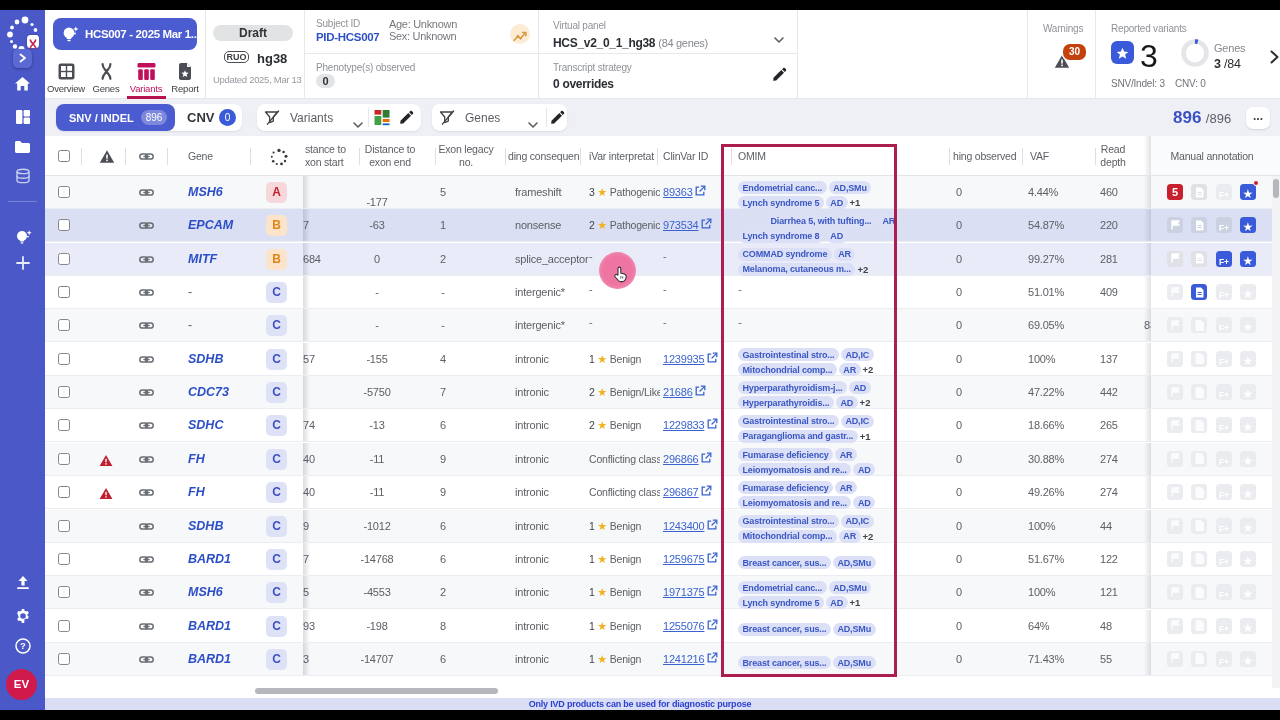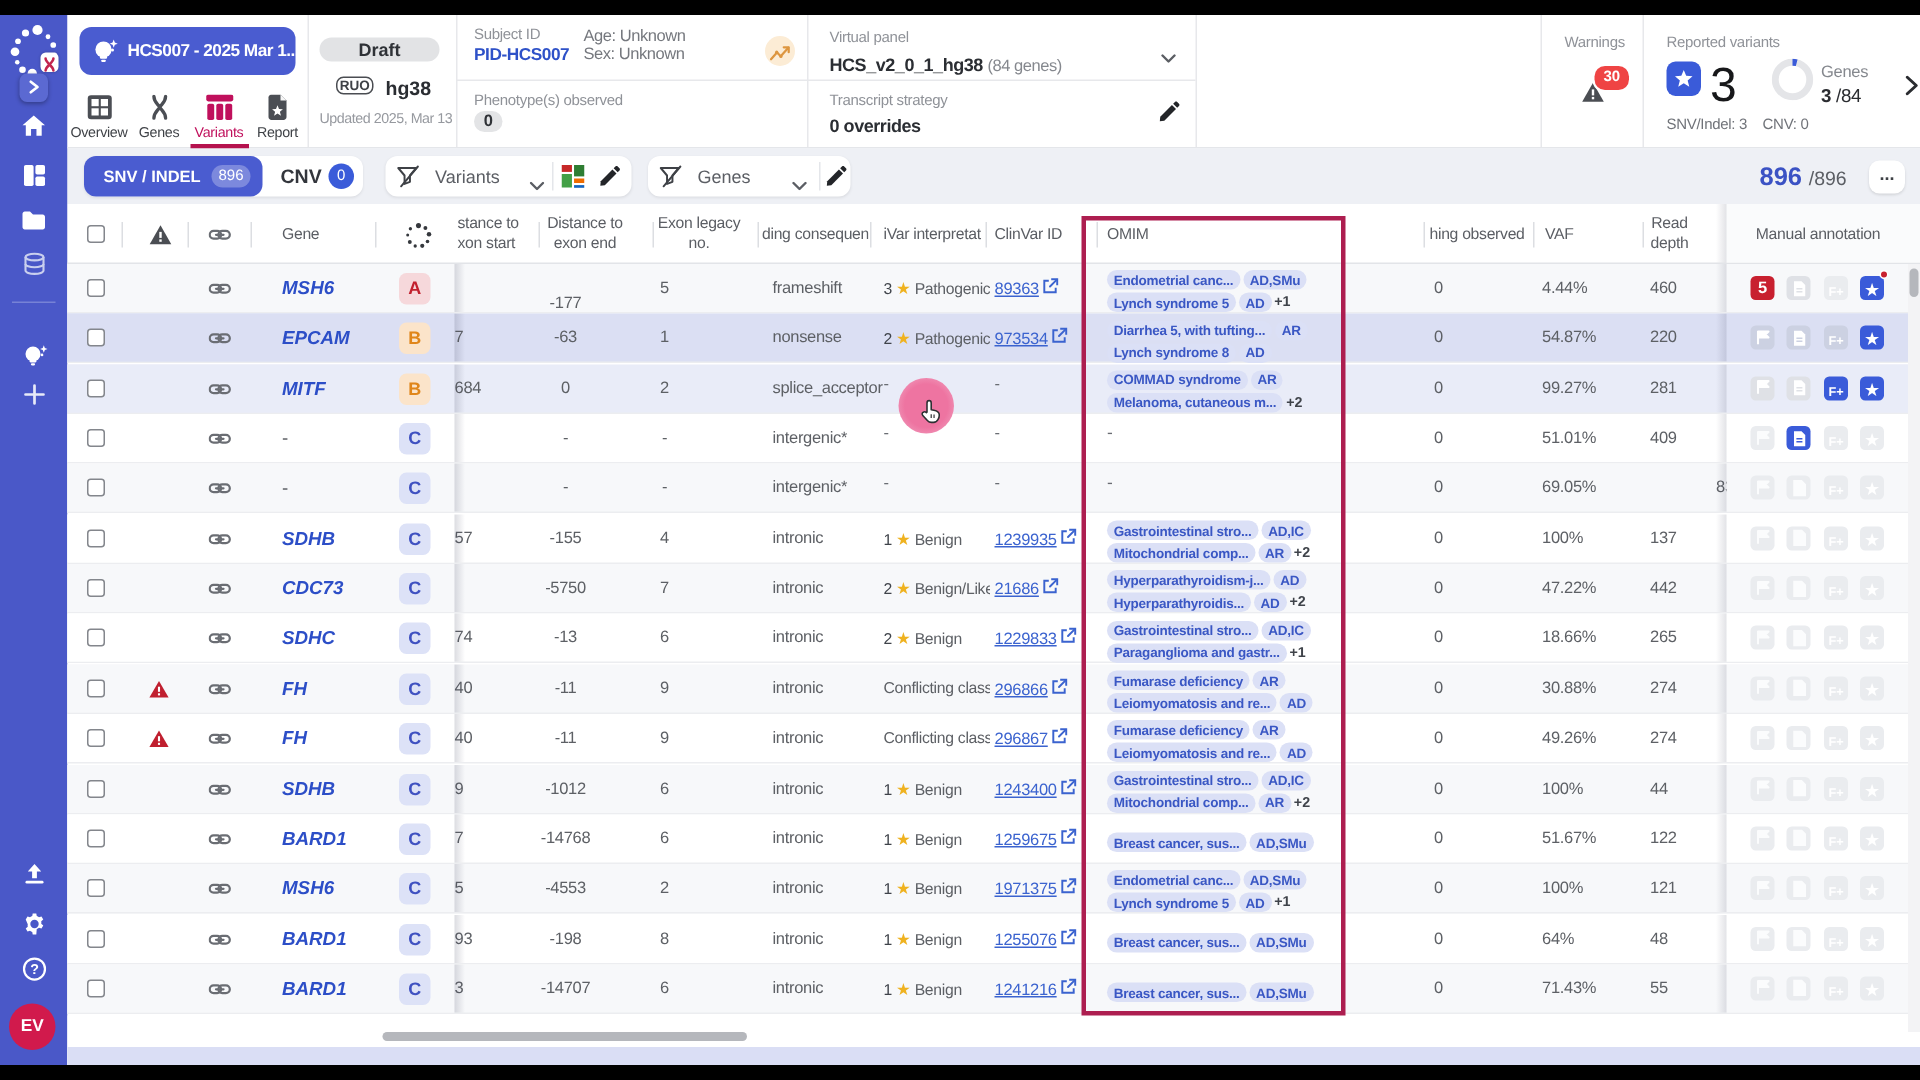--- a/index.html
+++ b/index.html
@@ -205,21 +205,21 @@
           </g>
         </svg></div>
       <div class="vsep" style="left:752px;"></div>
       <div class="vsep" style="left:982px;"></div>
       <div class="abs lbl" style="left:998px;top:13px;">Warnings</div>
       <div class="abs" style="left:1009px;top:44px;"><svg width="16" height="15" viewBox="0 0 16 15" style="">
           <path d="M8 1.2 L15.2 13.8 H0.8 Z" fill="#4b4e53"></path>
           <rect x="7.2" y="5.6" width="1.6" height="4" fill="#fff"></rect>
           <rect x="7.2" y="10.6" width="1.6" height="1.6" fill="#fff"></rect>
         </svg></div>
-      <div class="abs" style="left:1018px;top:34px;width:23px;height:16px;background:#ef4444;border-radius:7px;color:#fff;font-size:10px;font-weight:bold;text-align:center;line-height:16px;box-shadow:0 0 0 1.5px #fff;">30</div>
+      <div class="abs" style="left:1018px;top:34px;width:23px;height:16px;background:#c2410c;border-radius:7px;color:#fff;font-size:10px;font-weight:bold;text-align:center;line-height:16px;box-shadow:0 0 0 1.5px #fff;">30</div>
       <div class="vsep" style="left:1050px;"></div>
       <div class="abs lbl" style="left:1066px;top:13px;">Reported variants</div>
       <div class="abs" style="left:1066px;top:31px;width:23px;height:23px;background:#3a5bd9;border-radius:6px;text-align:center;"><div style="margin-top:5px;display:inline-block;"><svg width="13" height="13" viewBox="0 0 13 13" style="">
             <path d="M6 0.6 L7.5 4.2 L11.4 4.5 L8.4 7 L9.4 10.9 L6 8.8 L2.6 10.9 L3.6 7 L0.6 4.5 L4.5 4.2 Z" transform="scale(1.0833333333333333)" fill="#ffffff"></path>
           </svg></div></div>
       <div class="abs" style="left:1095px;top:26px;font-size:32px;line-height:1.25;color:#17181a;">3</div>
       <div class="abs" style="left:1136px;top:29px;"><svg width="28" height="28" viewBox="0 0 28 28" style="">
           <circle cx="14" cy="14" r="11.5" fill="none" stroke="#e4e5e8" stroke-width="4.6"></circle>
           <path d="M14 2.5 A11.5 11.5 0 0 1 16.8 2.85" fill="none" stroke="#3a5bd9" stroke-width="4.6"></path>
         </svg></div>
@@ -394,21 +394,21 @@
         <div class="cell" style="left:363px;top:10px;width:70px;text-align:center;">1</div>
         <div class="cell" style="left:470px;top:10px;">nonsense</div>
         <div class="cell" style="left:544px;top:10px;width:71px;overflow:hidden;color:#3f434a;font-size:10.5px;letter-spacing:-0.2px;">2 <span class="stg">★</span> <span style="color:#5d6065;">Pathogenic</span></div>
         <div class="cell" style="left:618px;top:9px;"><span class="cvlink">973534</span> <svg width="11" height="11" viewBox="0 0 11 11" style="">
             <g stroke="#3b63cf" fill="none" stroke-width="1.3">
               <path d="M4.2 2.2 H1.2 V9.8 H8.8 V6.8"></path>
               <path d="M5.8 1.2 H9.8 V5.2"></path>
               <path d="M9.4 1.6 L5 6" stroke-linecap="round"></path>
             </g>
           </svg></div>
-        <div class="omimline" style="top:2px;"><span class="chip">Diarrhea 5, with tufting...</span><span class="chip">AR</span></div>
+        <div class="omimline" style="top:2px;margin-left:28px;"><span class="chip">Diarrhea 5, with tufting...</span><span class="chip">AR</span></div>
         <div class="omimline" style="top:17px;"><span class="chip">Lynch syndrome 8</span><span class="chip">AD</span></div>
         <div class="cell" style="left:911px;top:10px;">0</div>
         <div class="cell" style="left:983px;top:10px;">54.87%</div>
         <div class="cell" style="left:1055px;top:10px;">220</div>
         <div class="pinL" style="background:#dbdff3;">
           <div class="cb" style="top:10px;"></div>
           <div class="abs" style="left:94px;top:9px;"><svg width="15" height="15" viewBox="0 0 15 15" style="">
               <g fill="none" stroke="#6a6d73" stroke-width="1.5" stroke-linecap="round">
                 <rect x="0.8" y="4.9" width="7.6" height="5.2" rx="2.6"></rect>
                 <rect x="6.6" y="4.9" width="7.6" height="5.2" rx="2.6"></rect>
@@ -1058,20 +1058,21 @@
         </div>
         <div class="shadR"></div>
       </div>
       <div class="abs" style="left:0;top:501px;width:1235px;height:33px;background:#fff;"></div>
       <div class="abs" style="left:210px;top:512px;width:243px;height:6px;background:#b5b7bc;border-radius:3px;"></div>
       <div class="abs" style="left:1227px;top:0;width:8px;height:512px;background:#f3f3f5;"></div>
       <div class="abs" style="left:1228px;top:3px;width:6px;height:19px;background:#b5b7bc;border-radius:3px;"></div>
     </div>
     <div class="abs" style="left:721px;top:134px;width:176px;height:533px;border:3px solid #ad1e50;z-index:50;"></div>
     <div class="abs" style="left:45px;top:688px;width:1235px;height:12px;background:#dadef5;"></div>
+    <div class="abs" style="left:0px;top:689px;width:1280px;text-align:center;font-size:9px;letter-spacing:-0.2px;font-weight:bold;color:#2b3fd0;z-index:5;">Only IVD products can be used for diagnostic purpose</div>
     <div class="abs" style="left:599px;top:242px;width:37px;height:37px;border-radius:50%;background:radial-gradient(circle,#ee74a1 55%,#f095b8 82%,#f3b3cb 100%);z-index:60;"></div>
     <div class="abs" style="left:613px;top:256px;z-index:61;"><svg width="15" height="17" viewBox="0 0 15 17" style="">
         <g fill="#fff" stroke="#2e3033" stroke-width="1.05" stroke-linejoin="round">
           <path d="M5 8.8 V2.6 C5 1.7 5.6 1.1 6.4 1.1 C7.2 1.1 7.8 1.7 7.8 2.6 V7.2 L9.6 7.5 C11.8 7.9 13.2 8.6 13.2 10.6 C13.2 11.8 12.9 12.8 12.3 13.8 C11.8 14.7 11.3 15.6 9.4 15.6 H8 C6.9 15.6 6.1 15.3 5.4 14.5 L2.2 11 C1.5 10.2 1.7 9.2 2.5 8.8 C3.2 8.4 4 8.5 4.6 9.1 Z"></path>
           <line x1="7.8" y1="10.2" x2="7.8" y2="12.6" stroke-width="0.8"></line>
           <line x1="9.7" y1="10.4" x2="9.7" y2="12.6" stroke-width="0.8"></line>
         </g>
       </svg></div>
   </div>
 </body></html>

